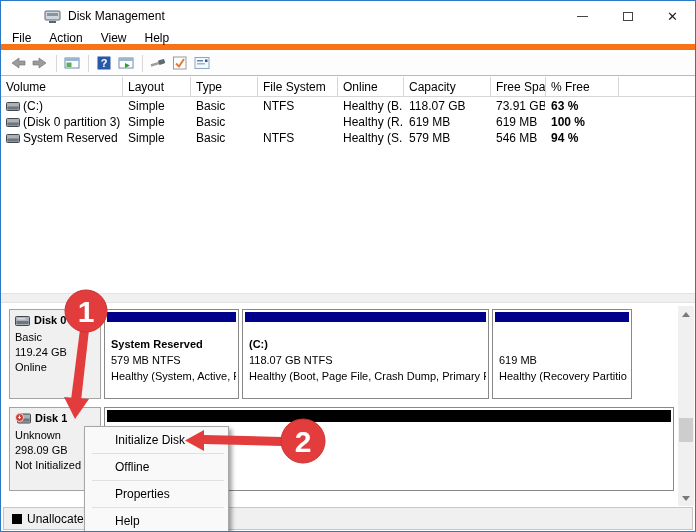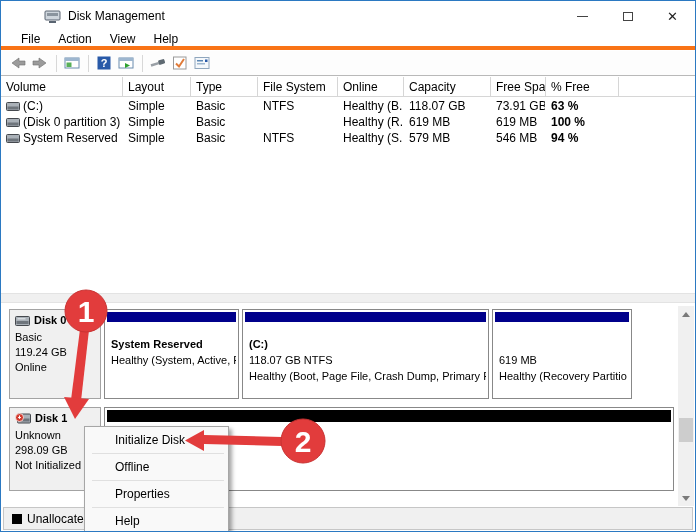--- a/index.html
+++ b/index.html
@@ -9,21 +9,21 @@
   
   .titlebar { position:absolute; top:0; left:0; right:0; height:30px; background:#fff; display:flex; align-items:center;margin-left:34px; }
   .app-icon { margin:0 7px 0 9px; width:17px; height:15px; flex:0 0 auto; }
   .title-text { font-size:12px; color:#000; }
   .win-controls { position:absolute; right:0; top:0; height:30px; display:flex; }
   .win-btn { width:45px; height:30px; display:flex; align-items:center; justify-content:center; color:#222; font-size:13px; }
   .glyph-min { width:11px; height:1px; background:#444; display:block; }
   .glyph-max { width:10px; height:9px; border:1px solid #444; display:block; }
 
   
-  .menubar { position:absolute; top:30px; left:0; right:0; height:19px; background:#fff; border-bottom:4px solid #f97316; display:flex; align-items:center; padding-left:11px; }
+  .menubar { position:absolute; top:30px; left:0; right:0; height:19px; background:#fff; border-bottom:6px solid #f97316; display:flex; align-items:center; padding-left:2px; }
   .menu-item { padding:2px 9px; font-size:12px; }
 
   
   .toolbar { position:absolute; top:50px; left:0; right:0; height:25px; background:#fdfdfd; border-bottom:1px solid #b9b9b9; display:flex; align-items:center; padding-left:8px; }
   .tb-icon { width:18px; height:17px; margin-right:4px; display:flex; align-items:center; justify-content:center; }
   .tb-sep { width:1px; height:17px; background:#d8d8d8; margin:0 6px 0 3px; }
 
   
   .list-area { position:absolute; top:76px; left:0; right:0; height:216px; background:#fff; }
   .list-header { position:absolute; top:0; left:0; right:0; height:20px; border-bottom:1px solid #d6d6d6; }
@@ -234,20 +234,21 @@
       </div>
       <div>Basic</div>
       <div>119.24 GB</div>
       <div>Online</div>
     </div>
 
     <div class="partition" style="left:103px; top:6px; width:135px; height:90px;">
       <div class="part-strip"></div>
       <div class="part-text">
         <div class="part-name">System Reserved</div>
+        <div>579 MB NTFS</div>
         <div>Healthy (System, Active, P</div>
       </div>
     </div>
 
     <div class="partition" style="left:241px; top:6px; width:247px; height:90px;">
       <div class="part-strip"></div>
       <div class="part-text">
         <div class="part-name">(C:)</div>
         <div>118.07 GB NTFS</div>
         <div>Healthy (Boot, Page File, Crash Dump, Primary Pa</div>

